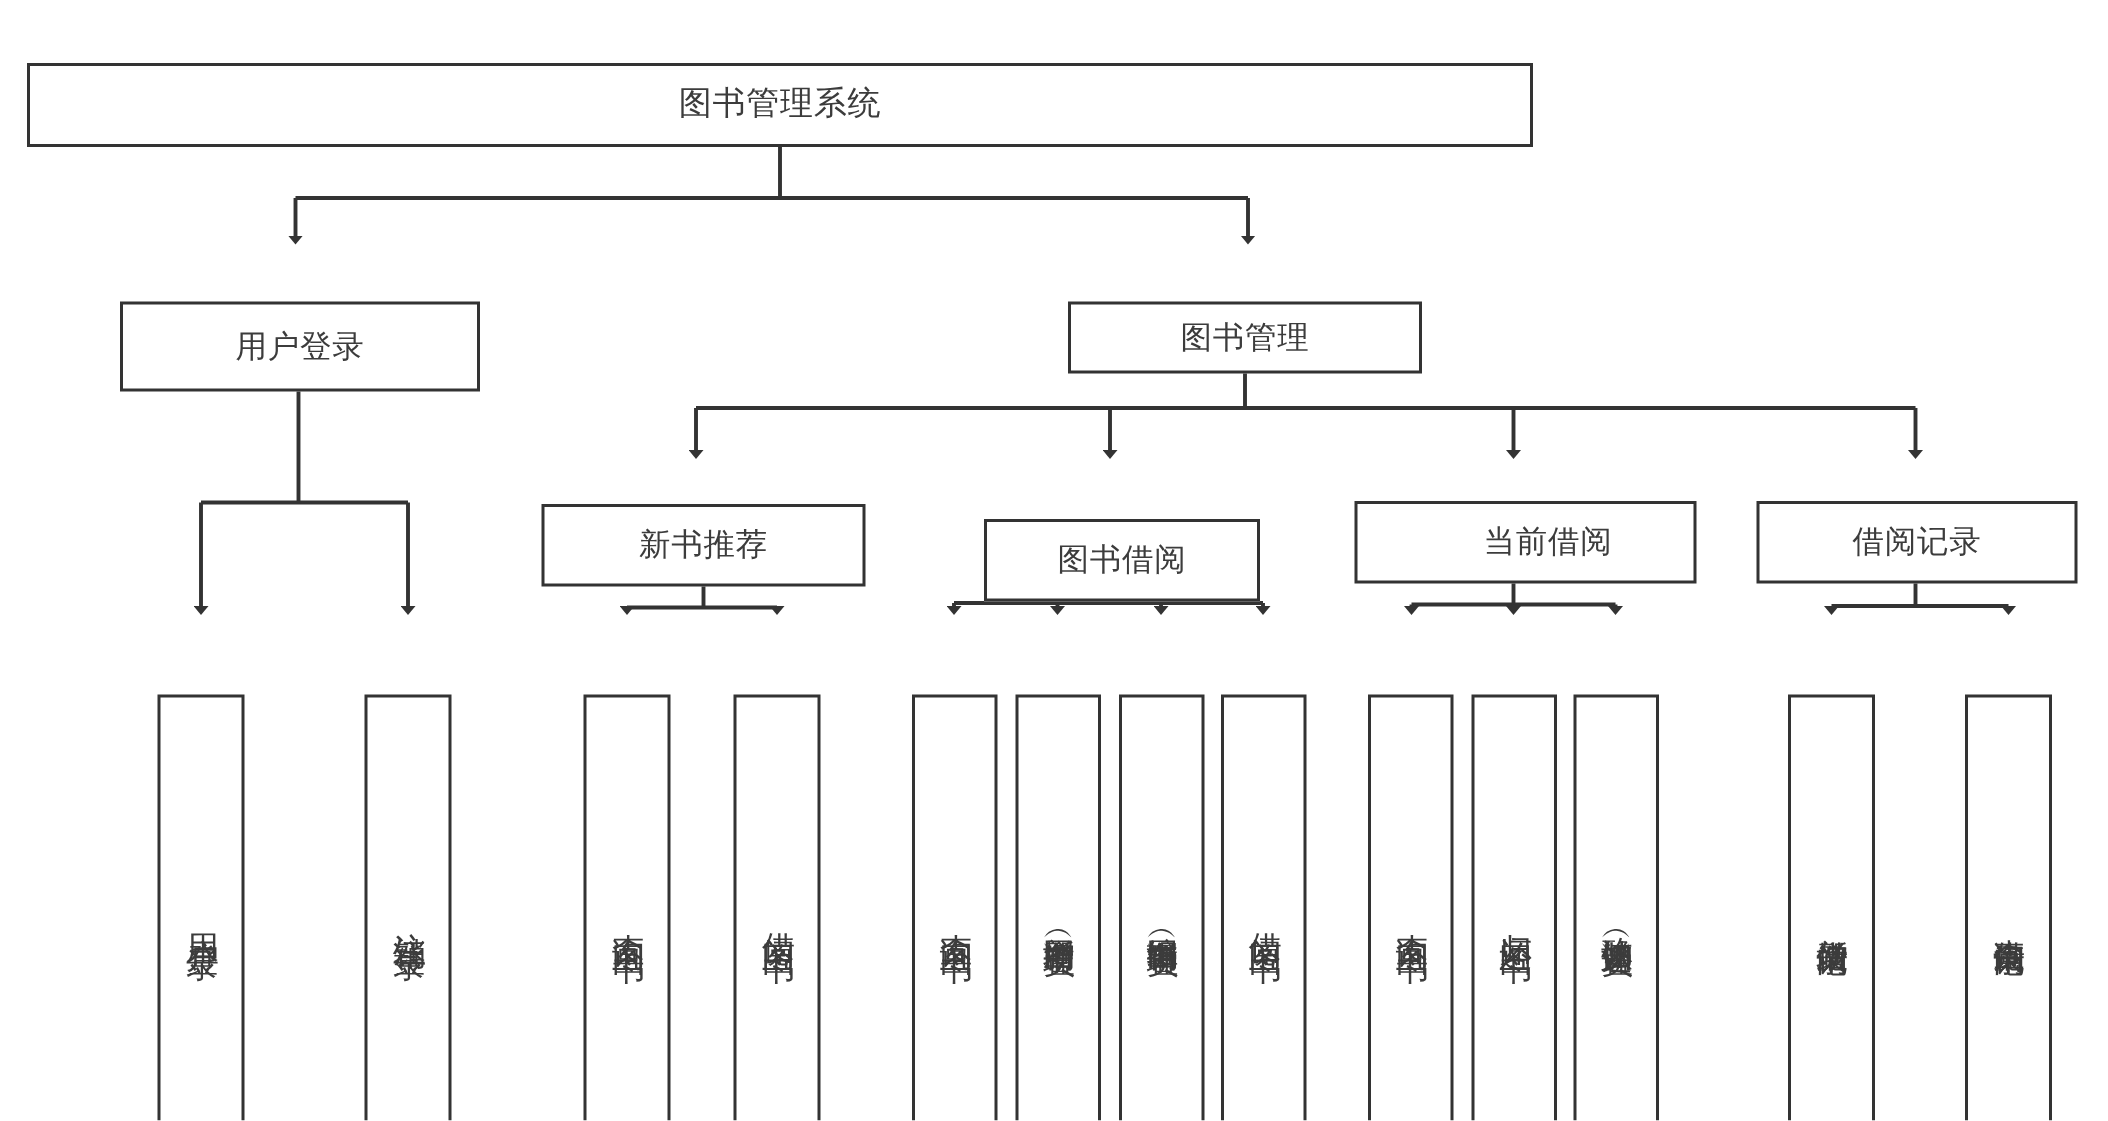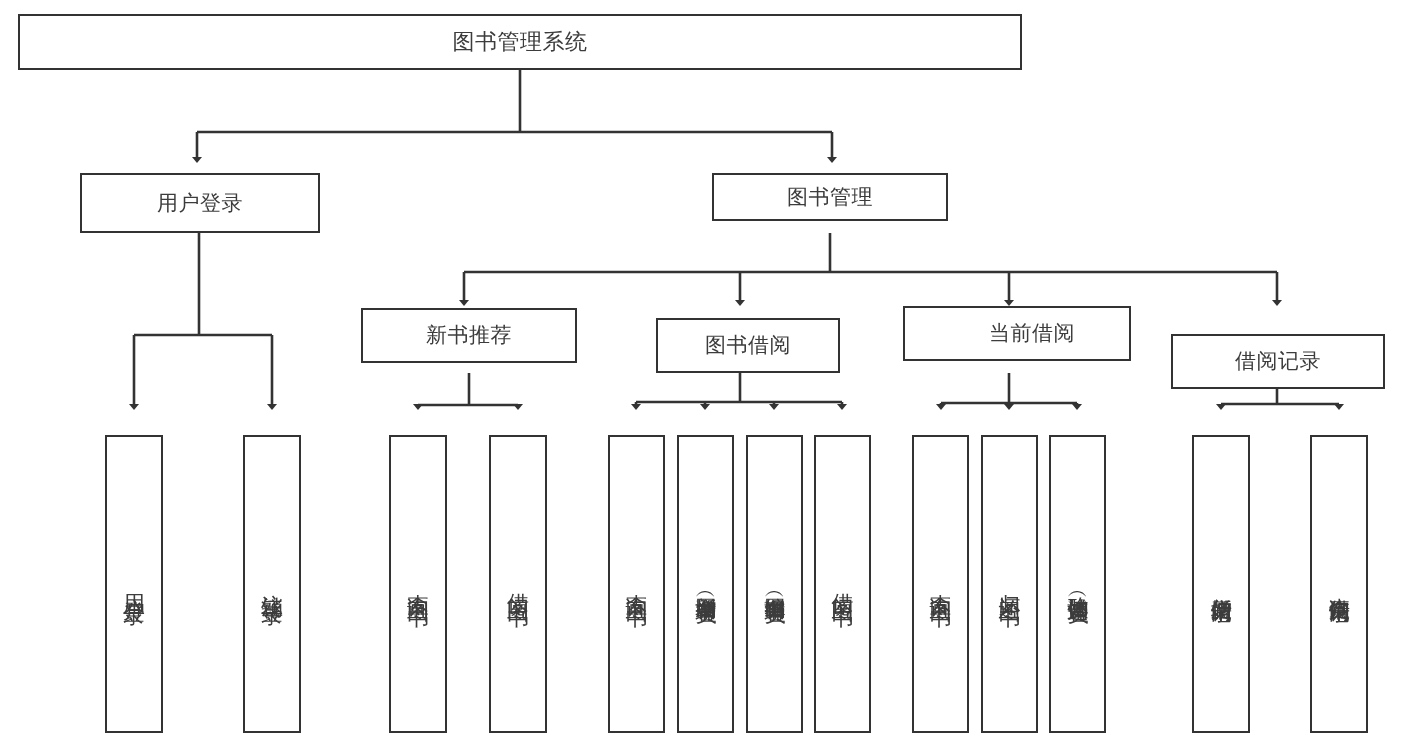--- a/index.html
+++ b/index.html
@@ -22,20 +22,21 @@
     pointer-events:none;
   }
   .node{
     position:absolute;
     box-sizing:border-box;
     background:#ffffff;
     border:2px solid #333333;
     display:flex;
     align-items:center;
     justify-content:center;
+    margin-top:28px;
   }
   .node .lbl{
     display:block;
     color:#3c3c3c;
     line-height:1.15;
     letter-spacing:0.5px;
     white-space:nowrap;
   }
   .node.horiz .lbl{
     font-size:21px;
@@ -136,21 +137,21 @@
 
   <div class="node horiz" style="left:361px;top:308px;width:216px;height:55px;">
     <span class="lbl">新书推荐</span>
   </div>
   <div class="node horiz" style="left:656px;top:318px;width:184px;height:55px;">
     <span class="lbl">图书借阅</span>
   </div>
   <div class="node horiz" style="left:903px;top:306px;width:228px;height:55px;padding-left:30px;">
     <span class="lbl">当前借阅</span>
   </div>
-  <div class="node horiz" style="left:1171px;top:334px;width:214px;height:55px;">
+  <div class="node horiz" style="left:1171px;top:306px;width:214px;height:55px;">
     <span class="lbl">借阅记录</span>
   </div>
 
   <div class="node vert" style="left:105px;top:435px;width:58px;height:298px;">
     <span class="lbl">用户登录</span>
   </div>
   <div class="node vert" style="left:243px;top:435px;width:58px;height:298px;">
     <span class="lbl">注销登录</span>
   </div>
 

